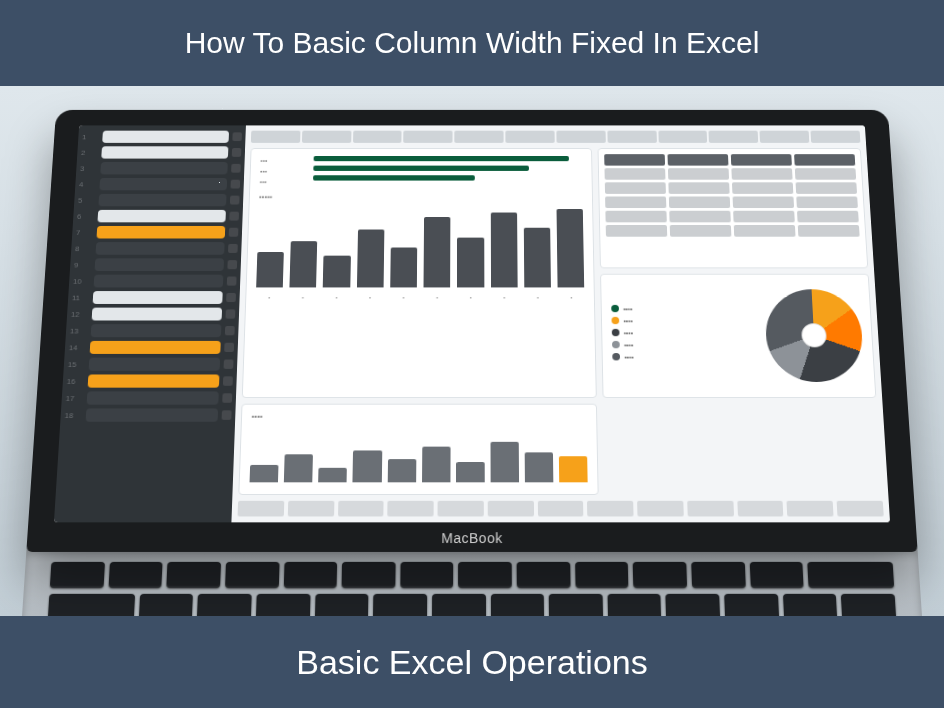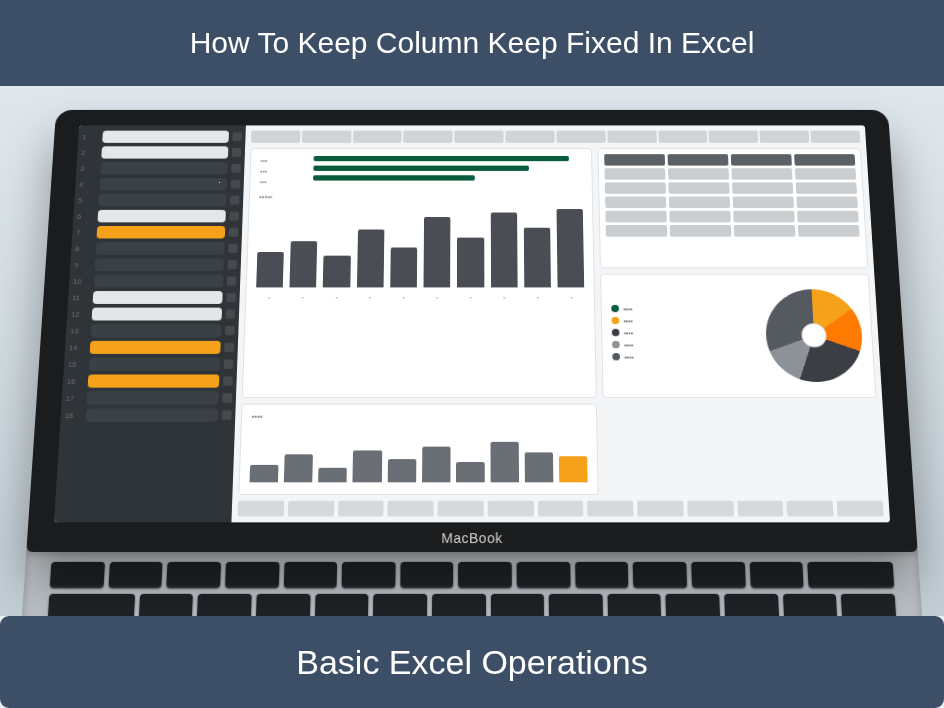--- a/index.html
+++ b/index.html
@@ -14,21 +14,21 @@
   .banner {
     background: #3d4f66;
     color: #fff;
     text-align: center;
     display: flex;
     align-items: center;
     justify-content: center;
     font-weight: 400;
   }
   .top-banner { height: 86px; font-size: 30px; }
-  .bottom-banner { position: absolute; bottom: 0; left: 0; right: 0; height: 92px; font-size: 34px; border-radius: 9px; }
+  .bottom-banner { position: absolute; bottom: 0; left: 0; right: 0; height: 92px; font-size: 34px; }
   .laptop-area {
     height: 530px;
     position: relative;
     background: linear-gradient(180deg, #dfe7ec 0%, #c3cfd7 100%);
     display: flex;
     justify-content: center;
     perspective: 1600px;
     overflow: hidden;
   }
   .laptop {
@@ -162,21 +162,21 @@
     box-shadow: inset 0 6px 8px rgba(0,0,0,.25);
   }
   .krow { display:flex; gap:5px; }
   .key { flex:1; height:26px; background:#1f2226; border-radius:4px; box-shadow: inset 0 -2px 0 rgba(255,255,255,.05), 0 1px 2px rgba(0,0,0,.6); }
   .key.wide{ flex:1.6; }
 </style>
 </head>
 <body>
 
 <div class="banner top-banner">
-  <span>How To Keep Column Keep Fixed In Excel</span>
+  <span>How To Basic Column Width Fixed In Excel</span>
 </div>
 
 <div class="laptop-area">
   <div class="laptop">
     <div class="screen-bezel">
       <div class="screen">
 
         <div class="sidebar">
           <div class="side-row">
               <span class="side-num">1</span>

